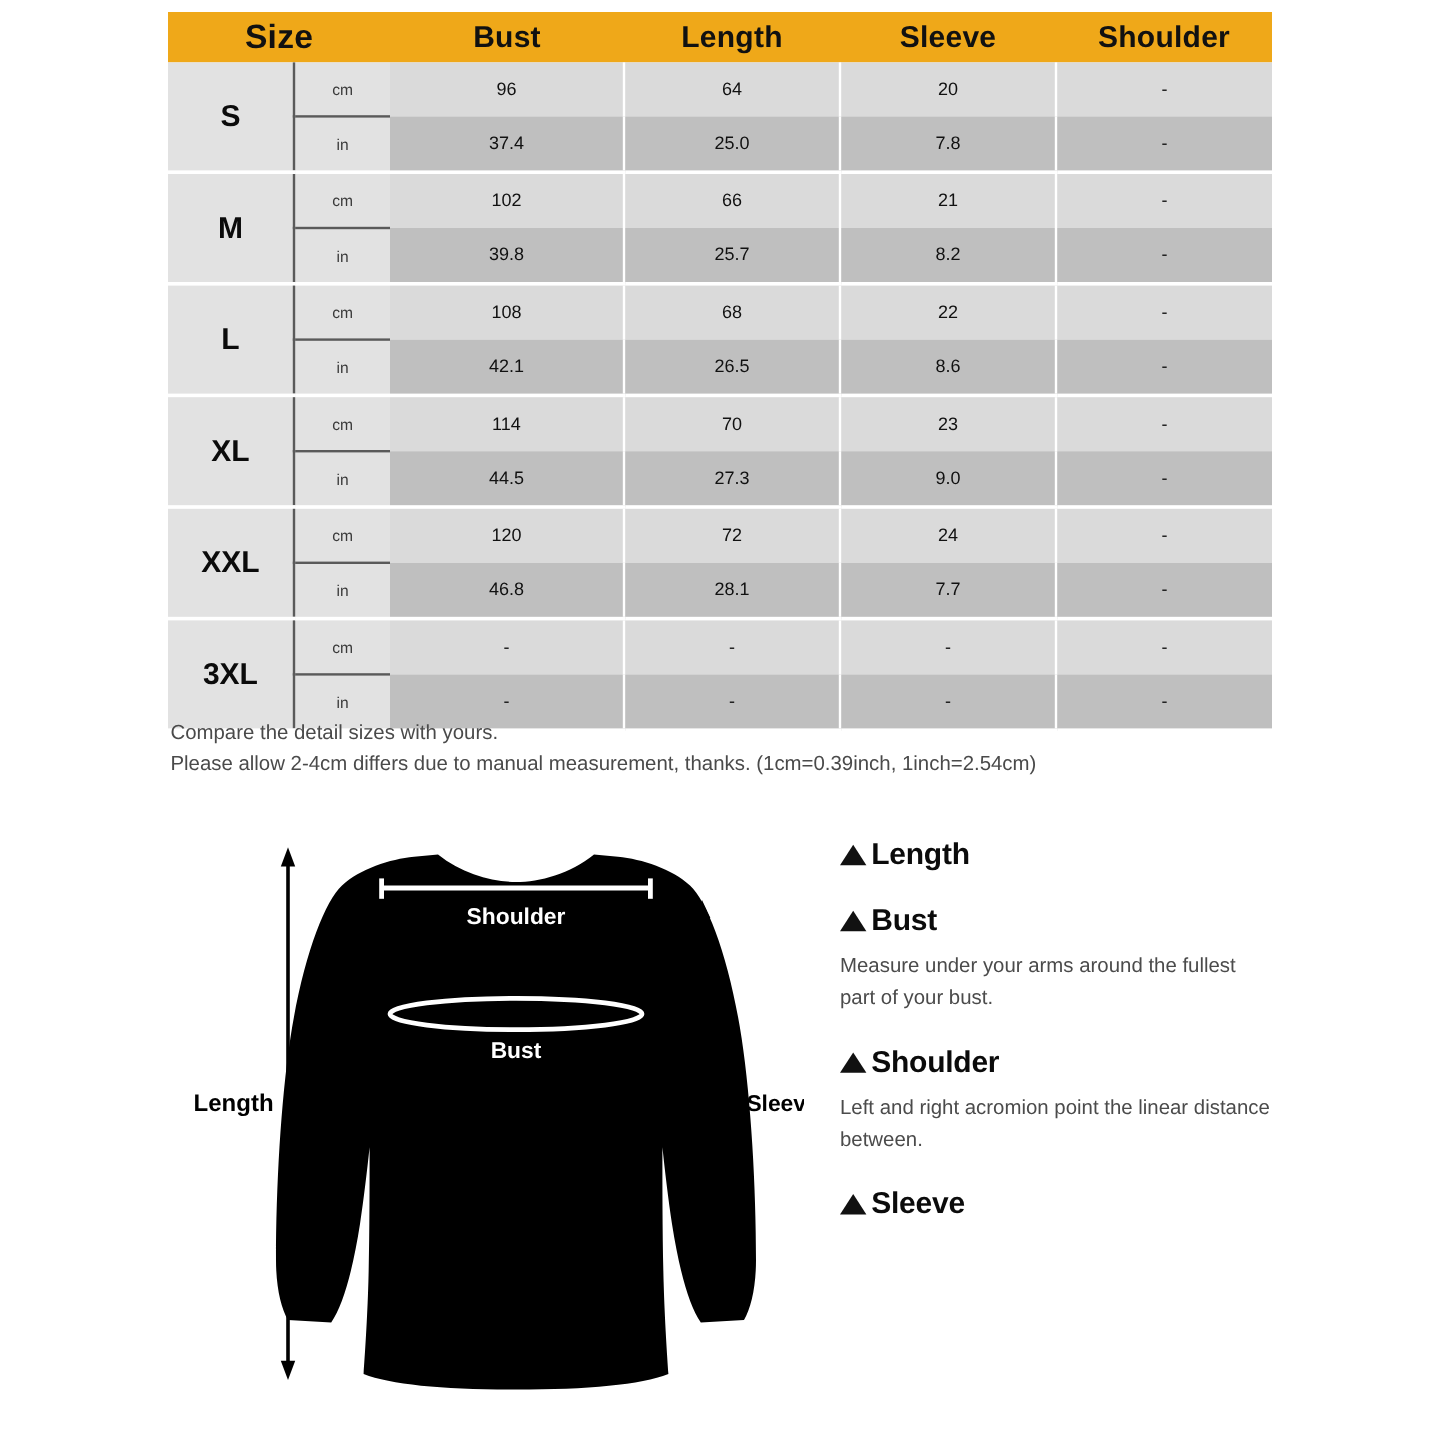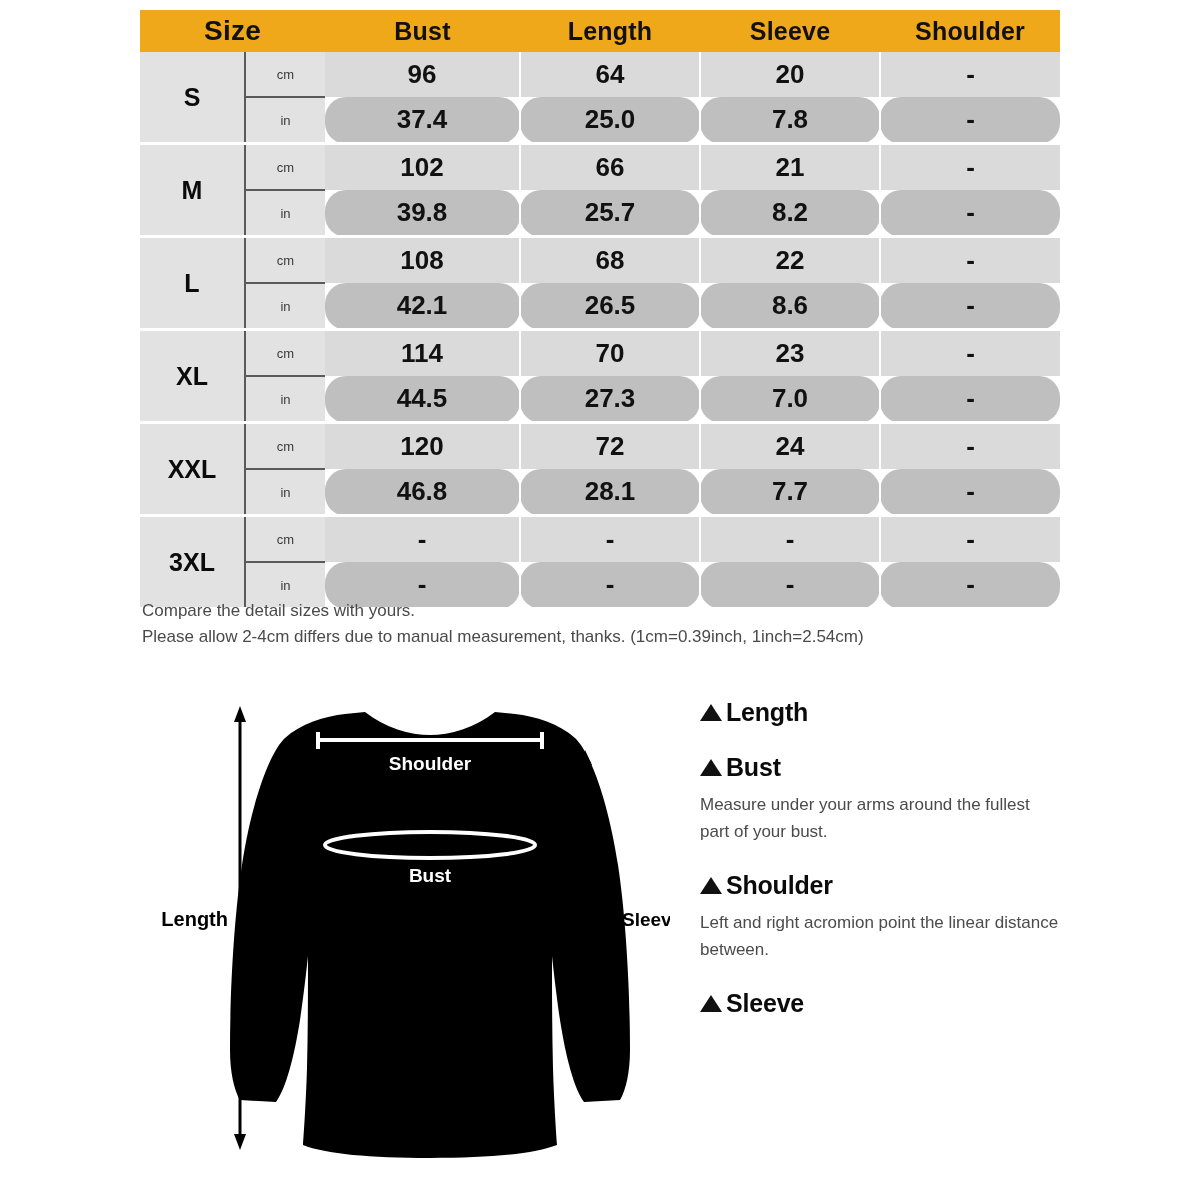--- a/index.html
+++ b/index.html
@@ -70,33 +70,32 @@
     background: #e2e2e2;
     border-bottom: 2px solid #5a5a5a;
   }
   td.unit-cell.in {
     background: #e2e2e2;
   }
   
   td.val {
     text-align: center;
     vertical-align: middle;
-    font-size: 26px;
-    font-weight: bold;
+    font-size: 15px;
+    font-weight: normal;
     color: #111111;
     height: 44px;
   }
   tr.row-cm td.val {
     background: #dadada;
     border-right: 2px solid #ffffff;
   }
   tr.row-in td.val {
     background: #bfbfbf;
     border-right: 2px solid #ffffff;
-    border-radius: 21px;
   }
   tr.row-in td.val:last-child,
   tr.row-cm td.val:last-child {
     border-right: none;
   }
   tr.row-in td.unit-cell,
   tr.row-in td.size-cell {
     border-bottom: 3px solid #ffffff;
   }
   tr.grp-last td {
@@ -243,21 +242,21 @@
         <td class="unit-cell cm">cm</td>
         <td class="val">114</td>
         <td class="val">70</td>
         <td class="val">23</td>
         <td class="val">-</td>
       </tr>
       <tr class="row-in grp-last">
         <td class="unit-cell in">in</td>
         <td class="val">44.5</td>
         <td class="val">27.3</td>
-        <td class="val">7.0</td>
+        <td class="val">9.0</td>
         <td class="val">-</td>
       </tr>
 
       <tr class="row-cm">
         <td class="size-cell" rowspan="2">XXL</td>
         <td class="unit-cell cm">cm</td>
         <td class="val">120</td>
         <td class="val">72</td>
         <td class="val">24</td>
         <td class="val">-</td>

